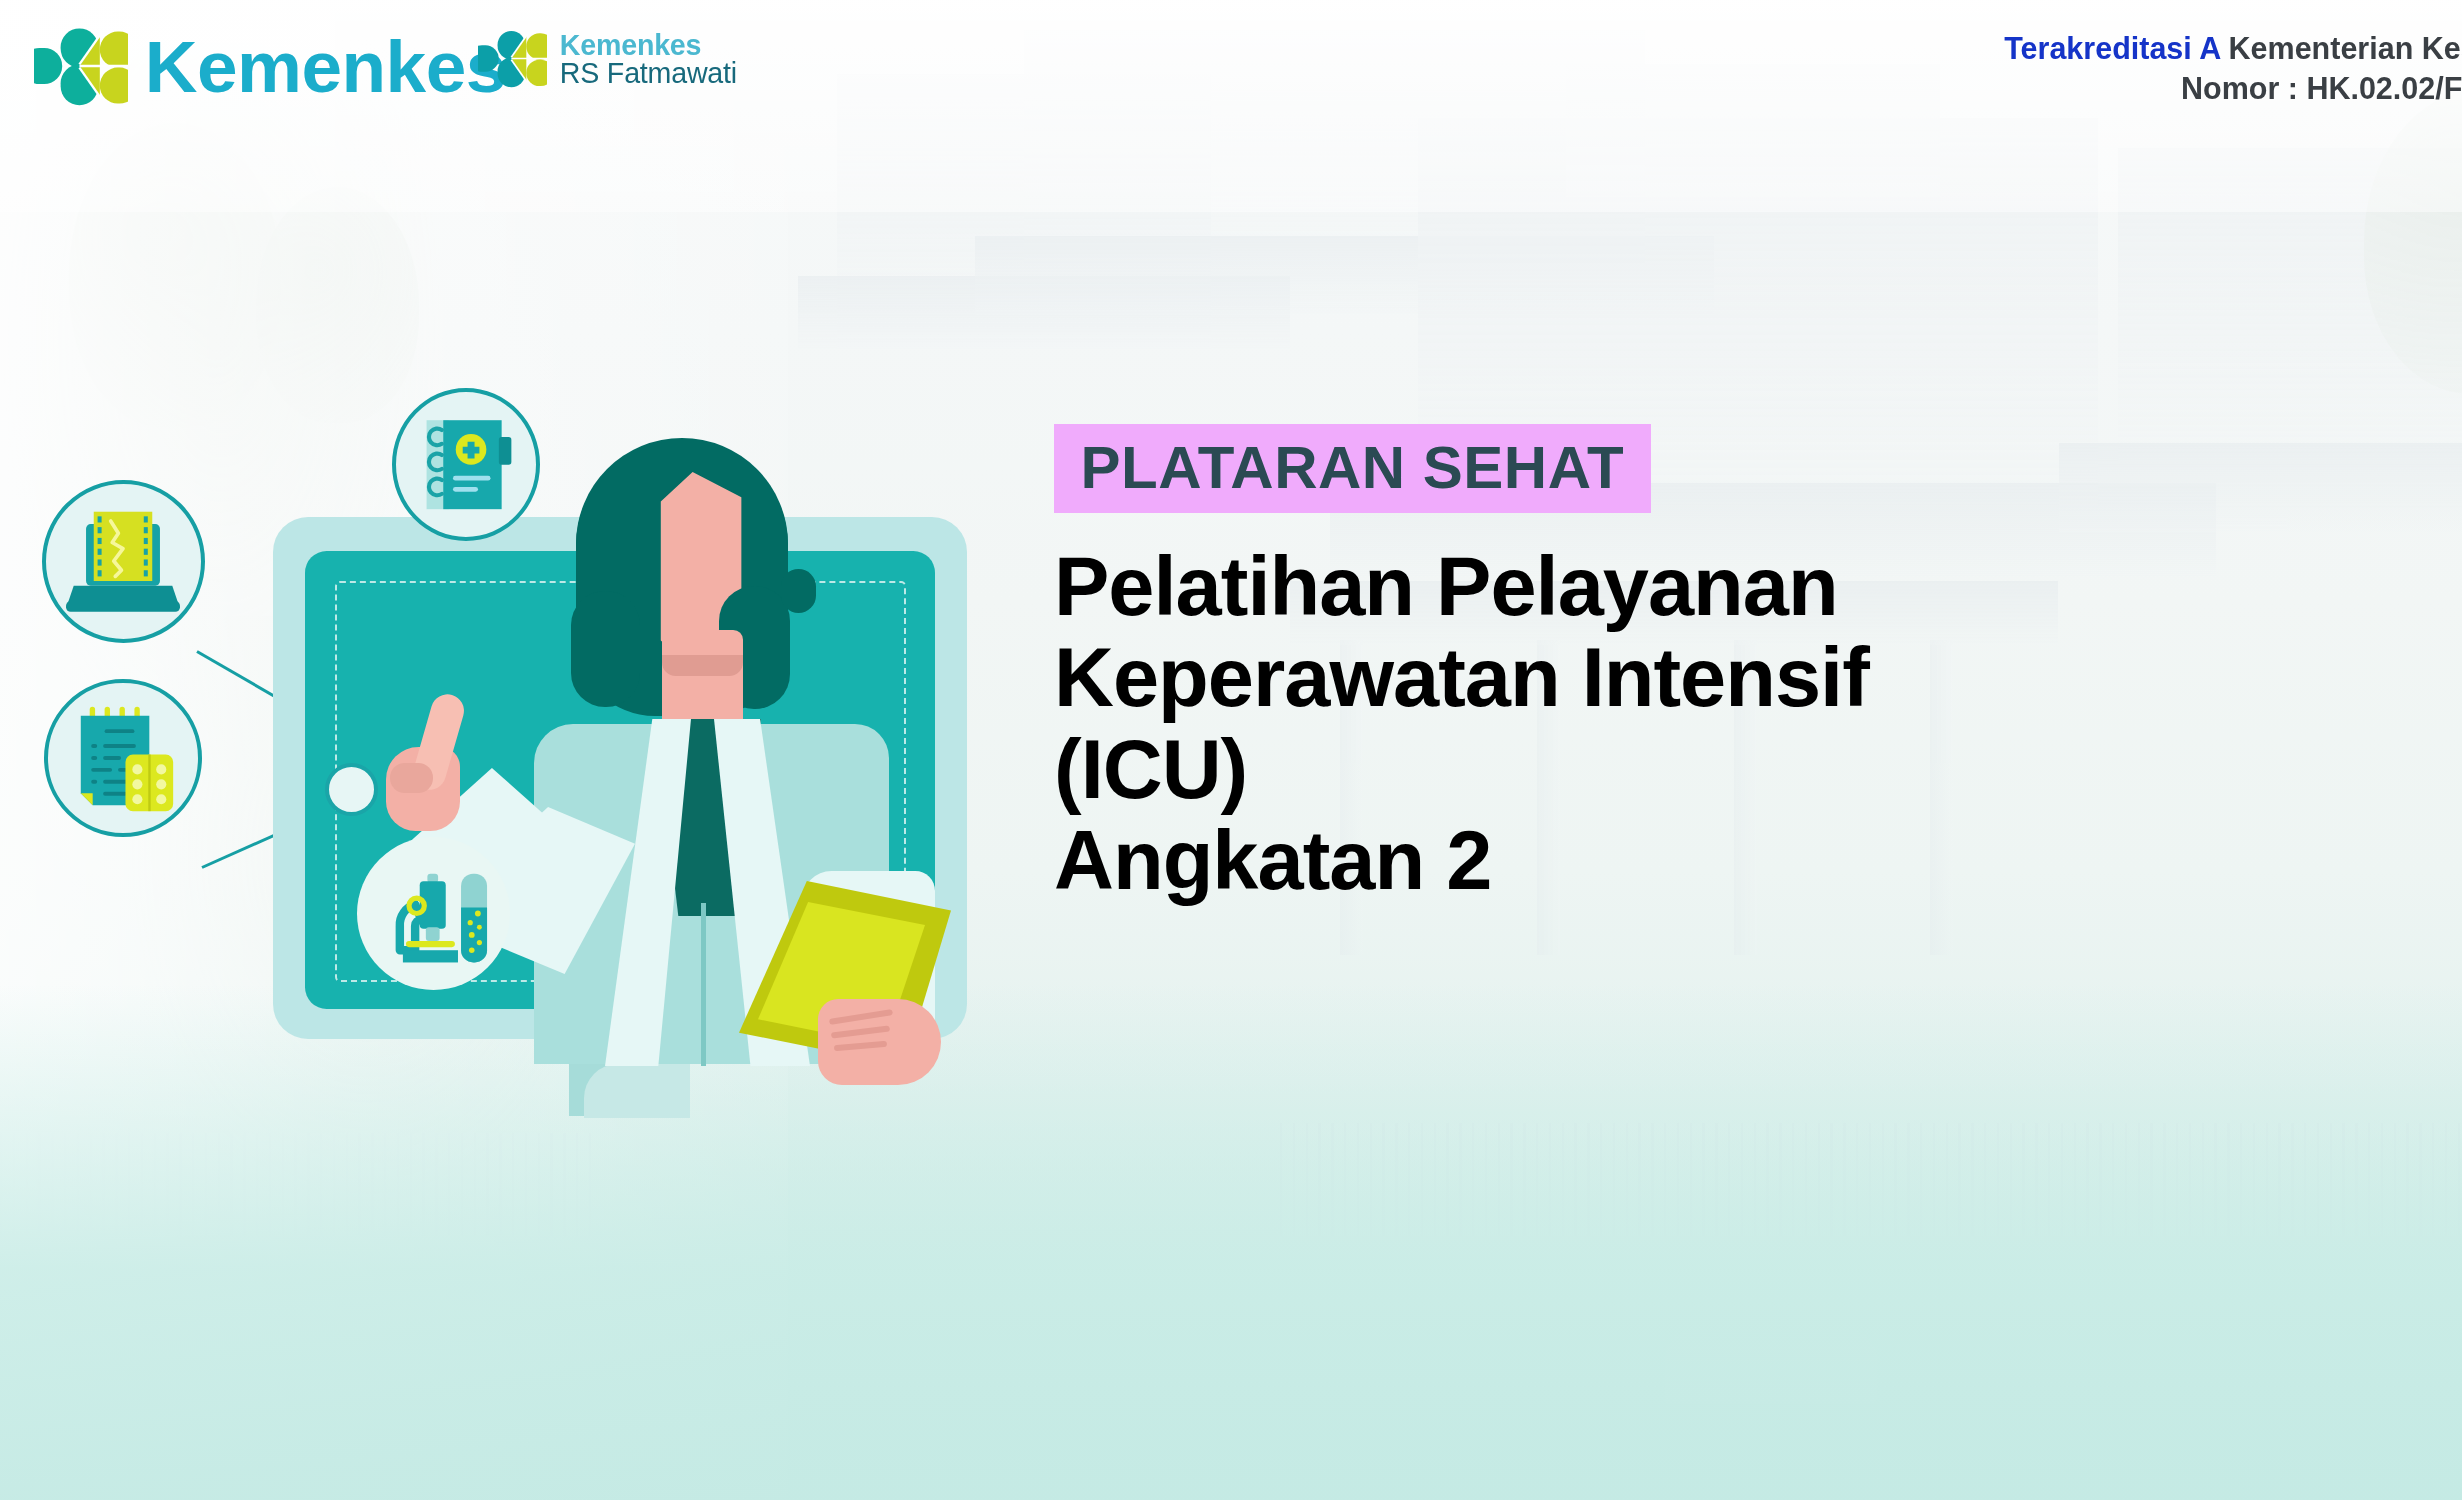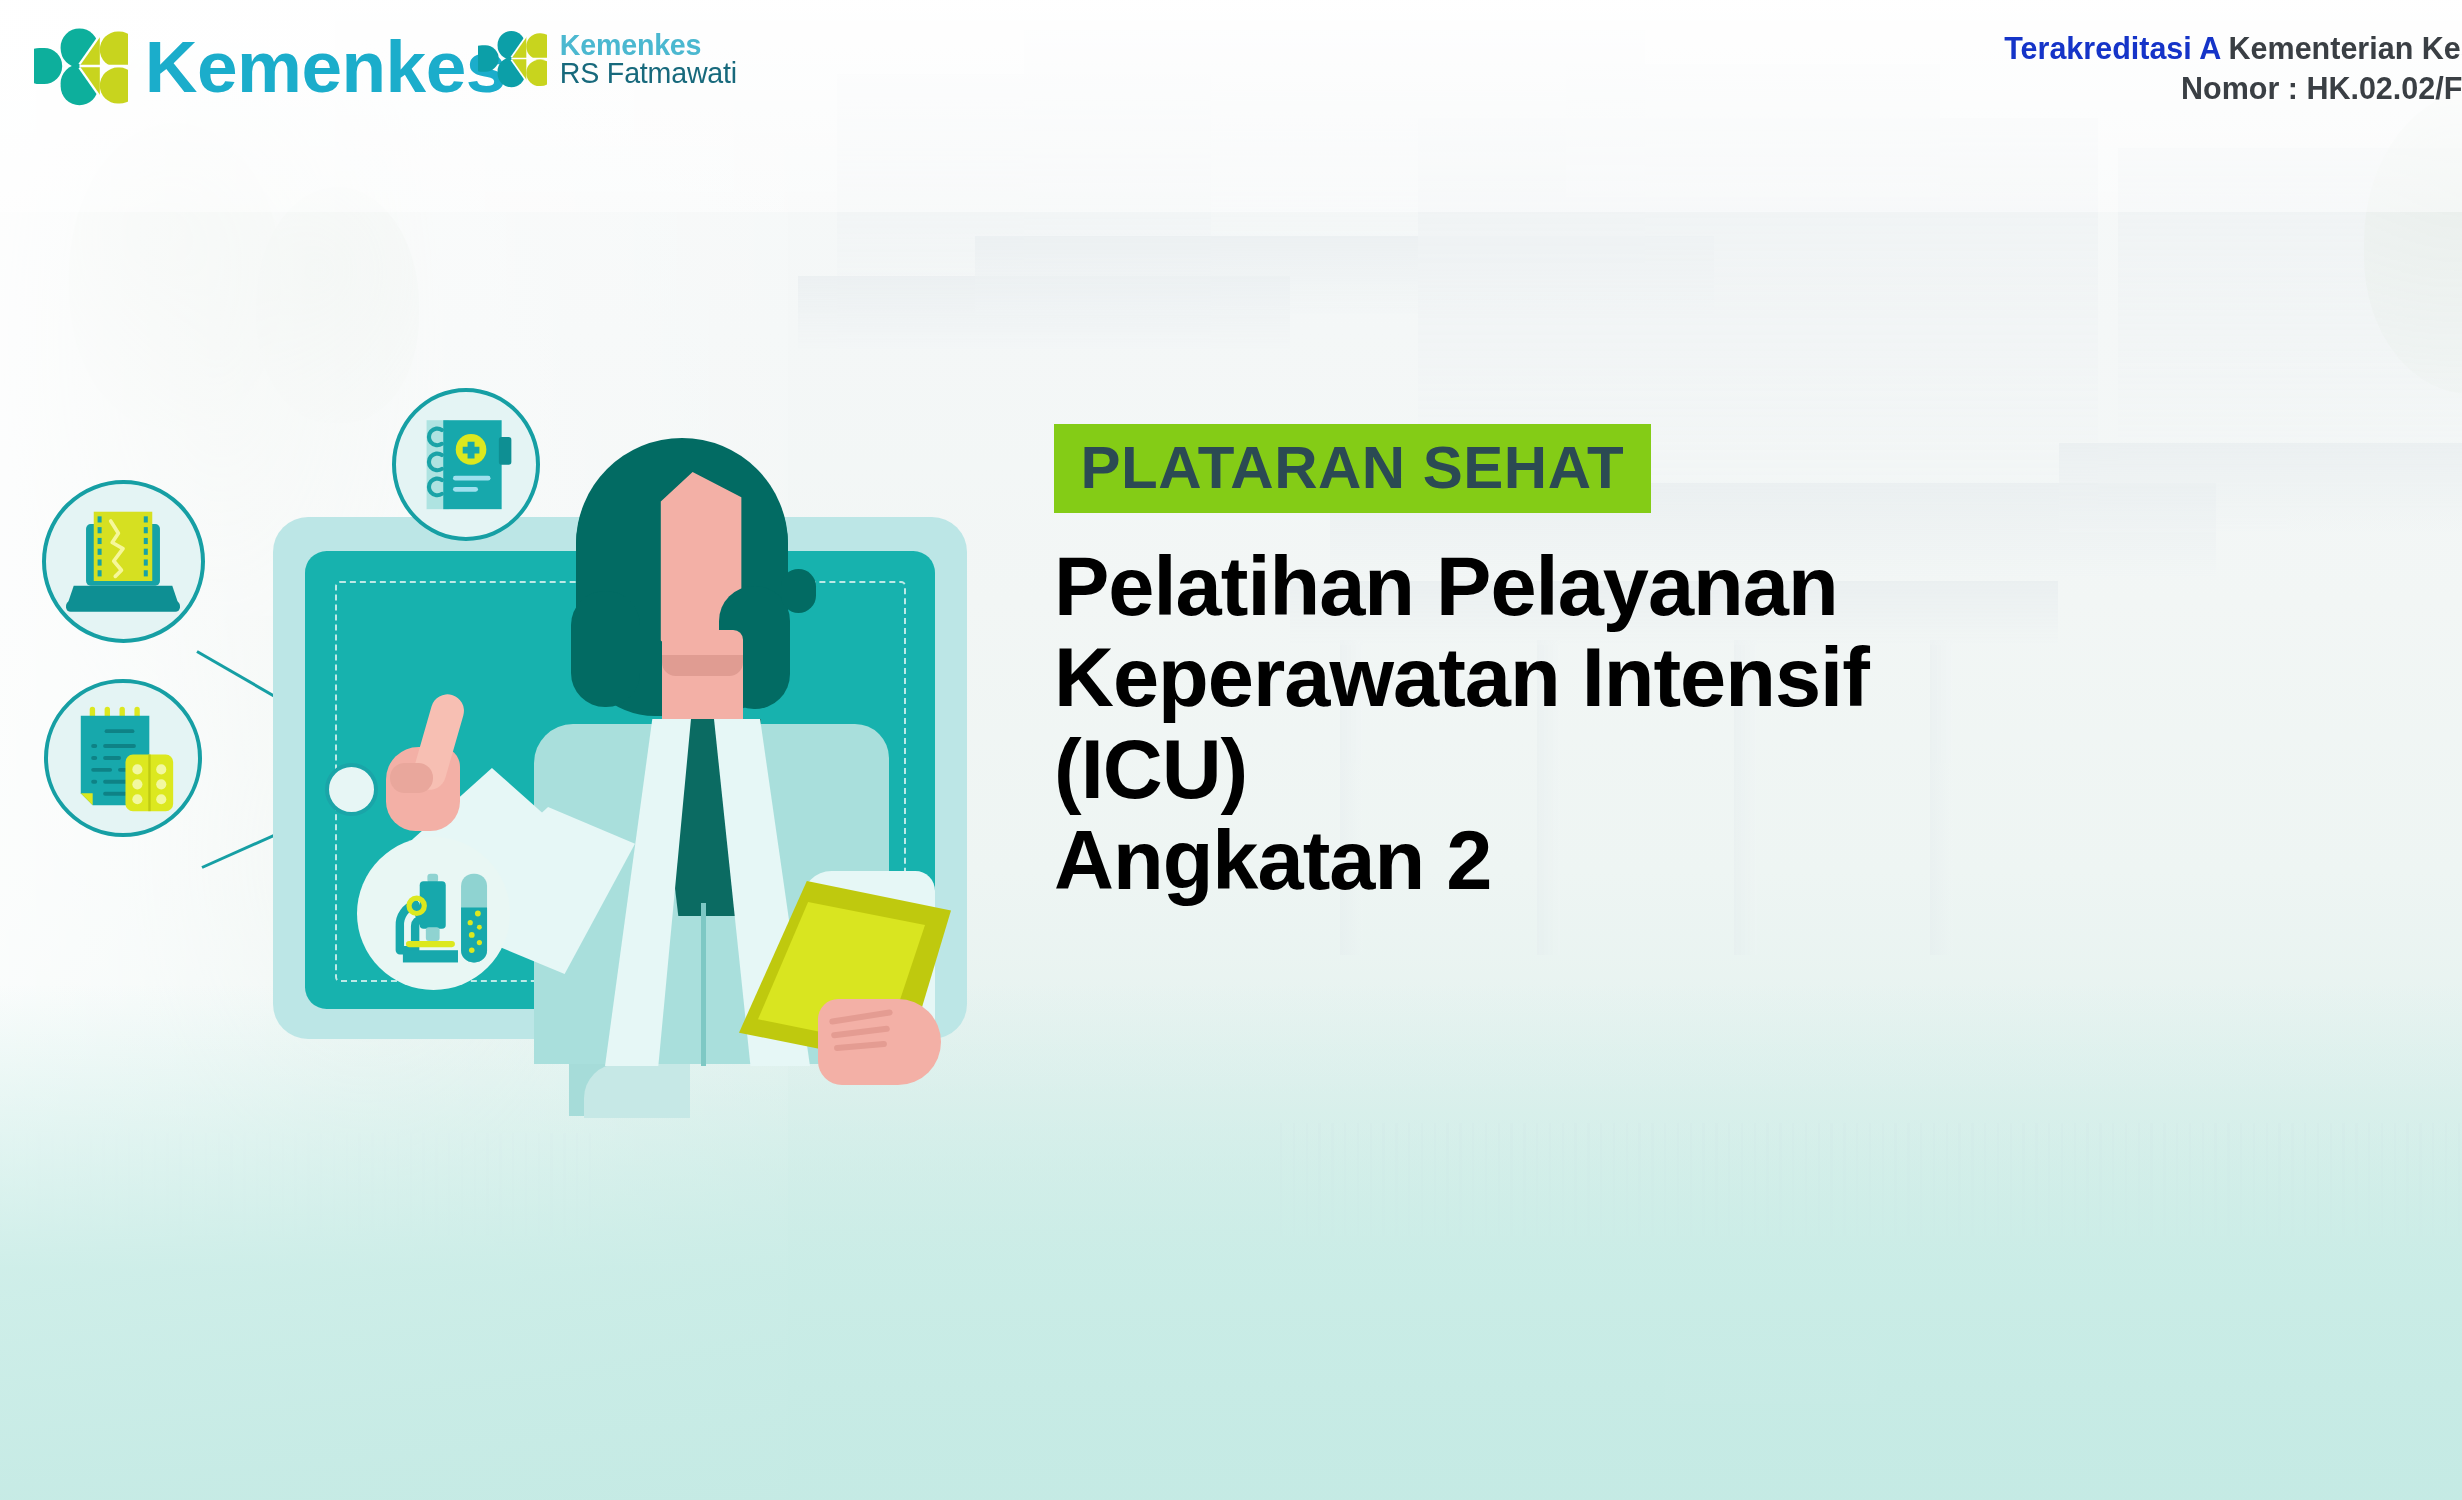--- a/index.html
+++ b/index.html
@@ -232,21 +232,21 @@
     position:absolute; height:3px; background:#169FA4; transform-origin:left center;
   }
   .screen-dot {
     position:absolute; left:325px; top:389px; width:53px; height:53px;
     border-radius:50%; background:#E7F6F5; border:4.4px solid #1AA5A8;
   }
 
   
   #content { position:absolute; left:1054px; top:424px; z-index:45; width:1527px; }
   #eyebrow-badge {
-    display:inline-block; background:#84cc16;
+    display:inline-block; background:#f0abfc;
     padding:13.8px 26.6px 14.8px 26.6px;
   }
   #eyebrow-badge span {
     font-size:60px; font-weight:bold; color:#2B4A53;
     letter-spacing:0.5px; line-height:1; display:block;
   }
   #main-title { margin-top:28.6px; }
   #main-title .tl {
     display:block; font-size:83px; font-weight:bold; color:#000000;
     line-height:1.10; letter-spacing:-1px; white-space:nowrap;

